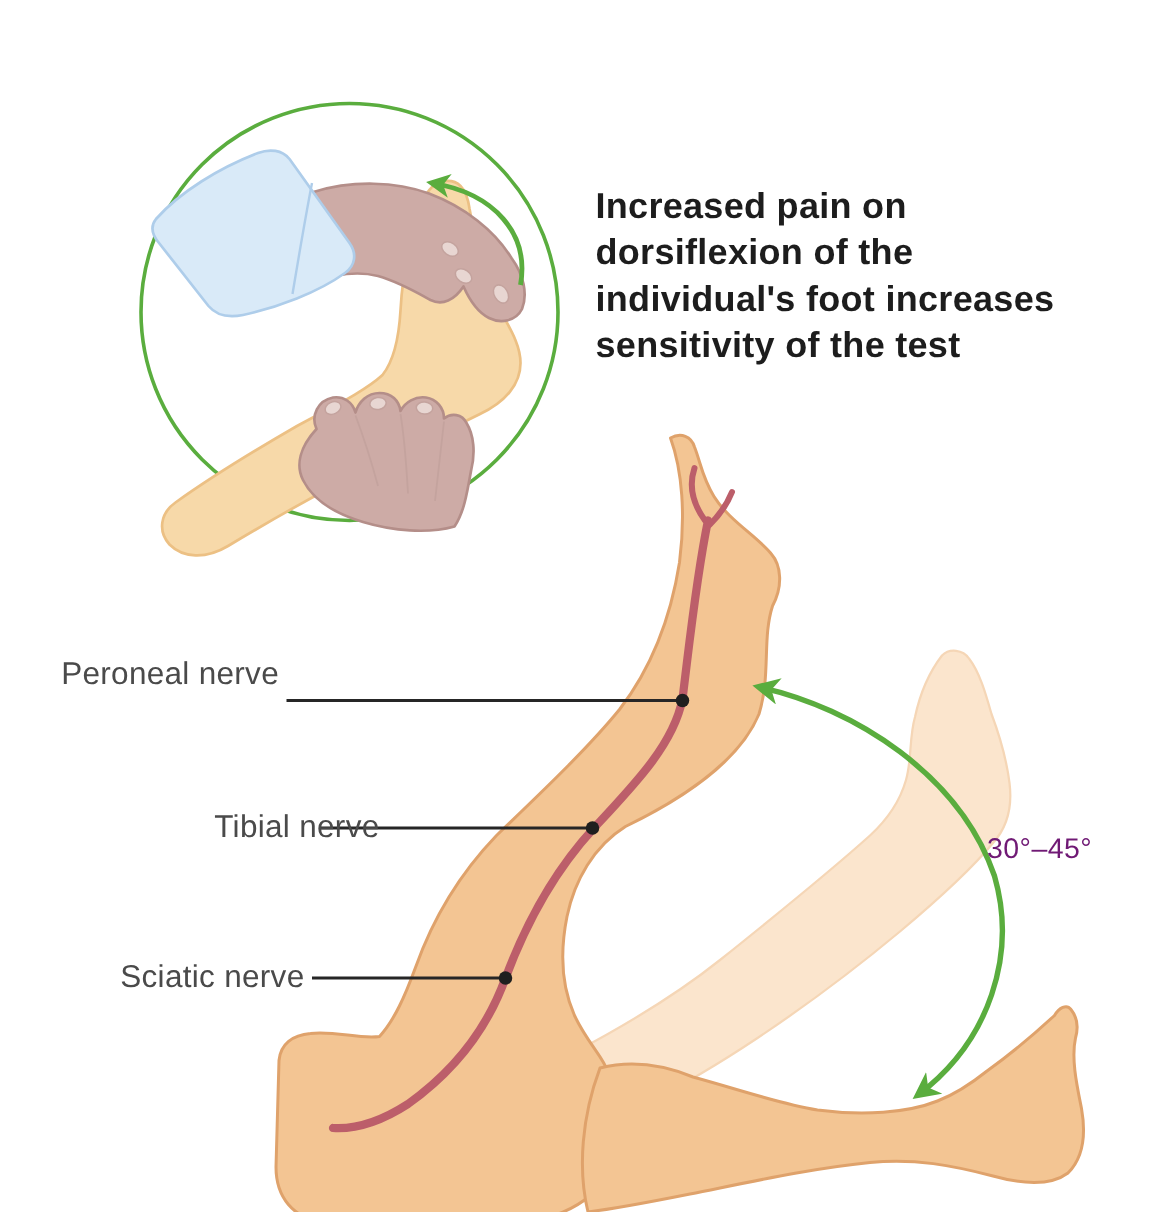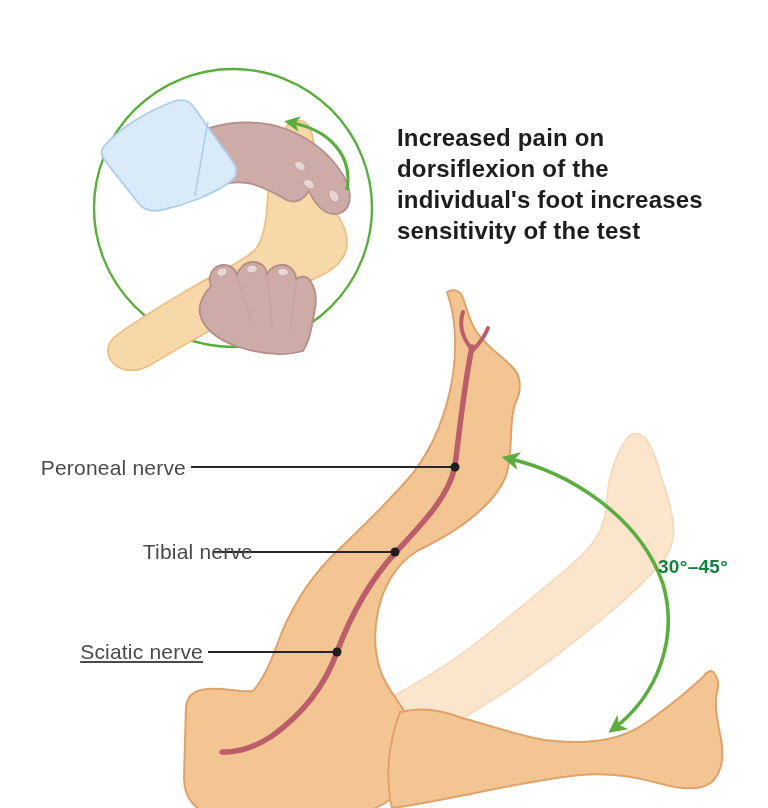--- a/index.html
+++ b/index.html
@@ -30,26 +30,26 @@
   .stage svg{position:absolute;left:0;top:0;}
   .caption{
     position:absolute;left:397px;top:78px;width:380px;
     font-size:24px;line-height:31px;font-weight:bold;color:var(--text-dark);
     letter-spacing:0.2px;
   }
   .nerve-label{
     position:absolute;height:26px;line-height:26px;text-align:right;
     font-size:21px;color:var(--label-gray);letter-spacing:0.2px;white-space:nowrap;
   }
-  .nerve-label.peroneal{left:0;top:411px;width:186px;}
+  .nerve-label.peroneal{left:0;top:393px;width:186px;}
   .nerve-label.tibial{left:0;top:495px;width:209px;padding-left:44px;}
-  .nerve-label.sciatic{left:0;top:595px;width:203px;text-decoration:underline;}
+  .nerve-label.sciatic{left:0;top:595px;width:203px;}
   .angle-label{
     position:absolute;left:658px;top:512px;width:100px;
-    font-size:19px;font-weight:bold;color:#15803d;letter-spacing:0.3px;
+    font-size:19px;font-weight:normal;color:#701a75;letter-spacing:0.3px;
   }
 </style>
 </head>
 <body>
 
 <div class="stage">
 
   <svg width="768" height="808" viewBox="0 0 768 808">
     <defs>
       <marker id="ah" viewBox="0 0 10 10" refX="7.5" refY="5" markerWidth="5" markerHeight="5" orient="auto-start-reverse">

